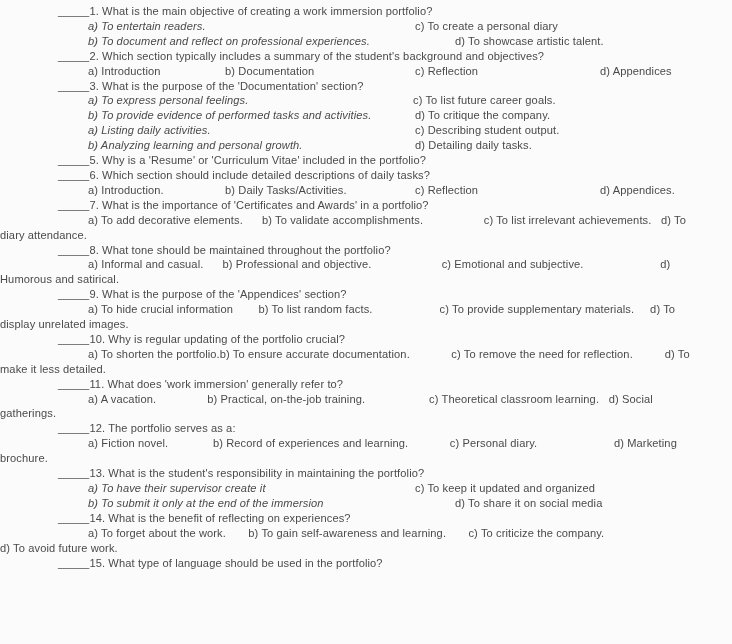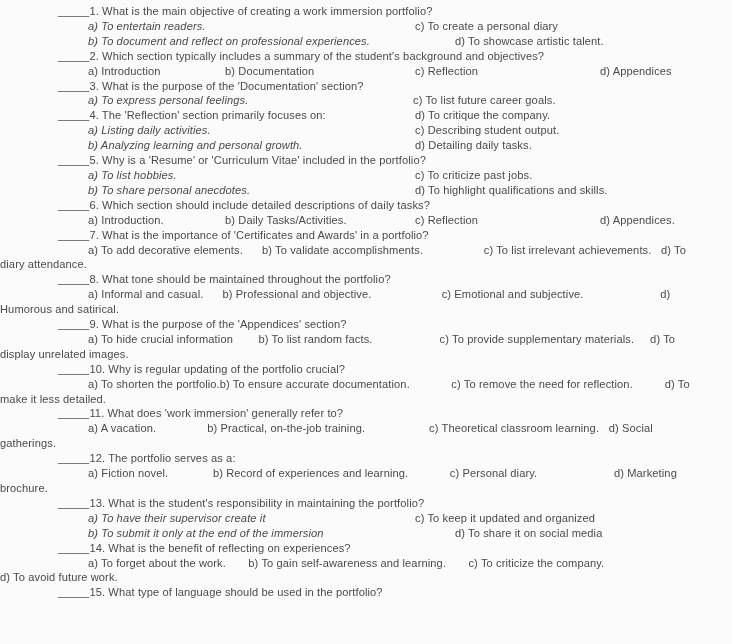--- a/index.html
+++ b/index.html
@@ -91,41 +91,35 @@
         </div>
       </div>
       <div class="qblock">
         <div class="stem">_____2. Which section typically includes a summary of the student's background and objectives?</div>
         <div class="opts"><span>a) Introduction</span><span class="col" style="left: 225px;">b) Documentation</span><span class="col" style="left: 415px;">c) Reflection</span><span class="col" style="left: 600px;">d) Appendices</span></div>
       </div>
       <div class="qblock">
         <div class="stem">_____3. What is the purpose of the 'Documentation' section?</div>
         <div class="two-col">
           <div class="left">a) To express personal feelings.</div>
+          <div class="left">b) To provide evidence of performed tasks and activities.</div>
           <div class="right" style="left: 413px;">c) To list future career goals.</div>
           <div class="right2" style="left: 415px;">d) To critique the company.</div>
         </div>
       </div>
       <div class="qblock">
-        <div class="stem">_____4. The 'Reflection' section primarily focuses on:</div>
         <div class="two-col">
           <div class="left">a) Listing daily activities.</div>
           <div class="left">b) Analyzing learning and personal growth.</div>
           <div class="right" style="left: 415px;">c) Describing student output.</div>
           <div class="right2" style="left: 415px;">d) Detailing daily tasks.</div>
         </div>
       </div>
       <div class="qblock">
         <div class="stem">_____5. Why is a 'Resume' or 'Curriculum Vitae' included in the portfolio?</div>
-        <div class="two-col">
-          <div class="left">a) To list hobbies.</div>
-          <div class="left">b) To share personal anecdotes.</div>
-          <div class="right" style="left: 415px;">c) To criticize past jobs.</div>
-          <div class="right2" style="left: 415px;">d) To highlight qualifications and skills.</div>
-        </div>
       </div>
       <div class="qblock">
         <div class="stem">_____6. Which section should include detailed descriptions of daily tasks?</div>
         <div class="opts"><span>a) Introduction.</span><span class="col" style="left: 225px;">b) Daily Tasks/Activities.</span><span class="col" style="left: 415px;">c) Reflection</span><span class="col" style="left: 600px;">d) Appendices.</span></div>
       </div>
       <div class="qblock">
         <div class="stem">_____7. What is the importance of 'Certificates and Awards' in a portfolio?</div>
         <div class="opts"><span class="flowrow">a) To add decorative elements.      b) To validate accomplishments.                   c) To list irrelevant achievements.   d) To</span></div>
         <div class="cont">diary attendance.</div>
       </div>

